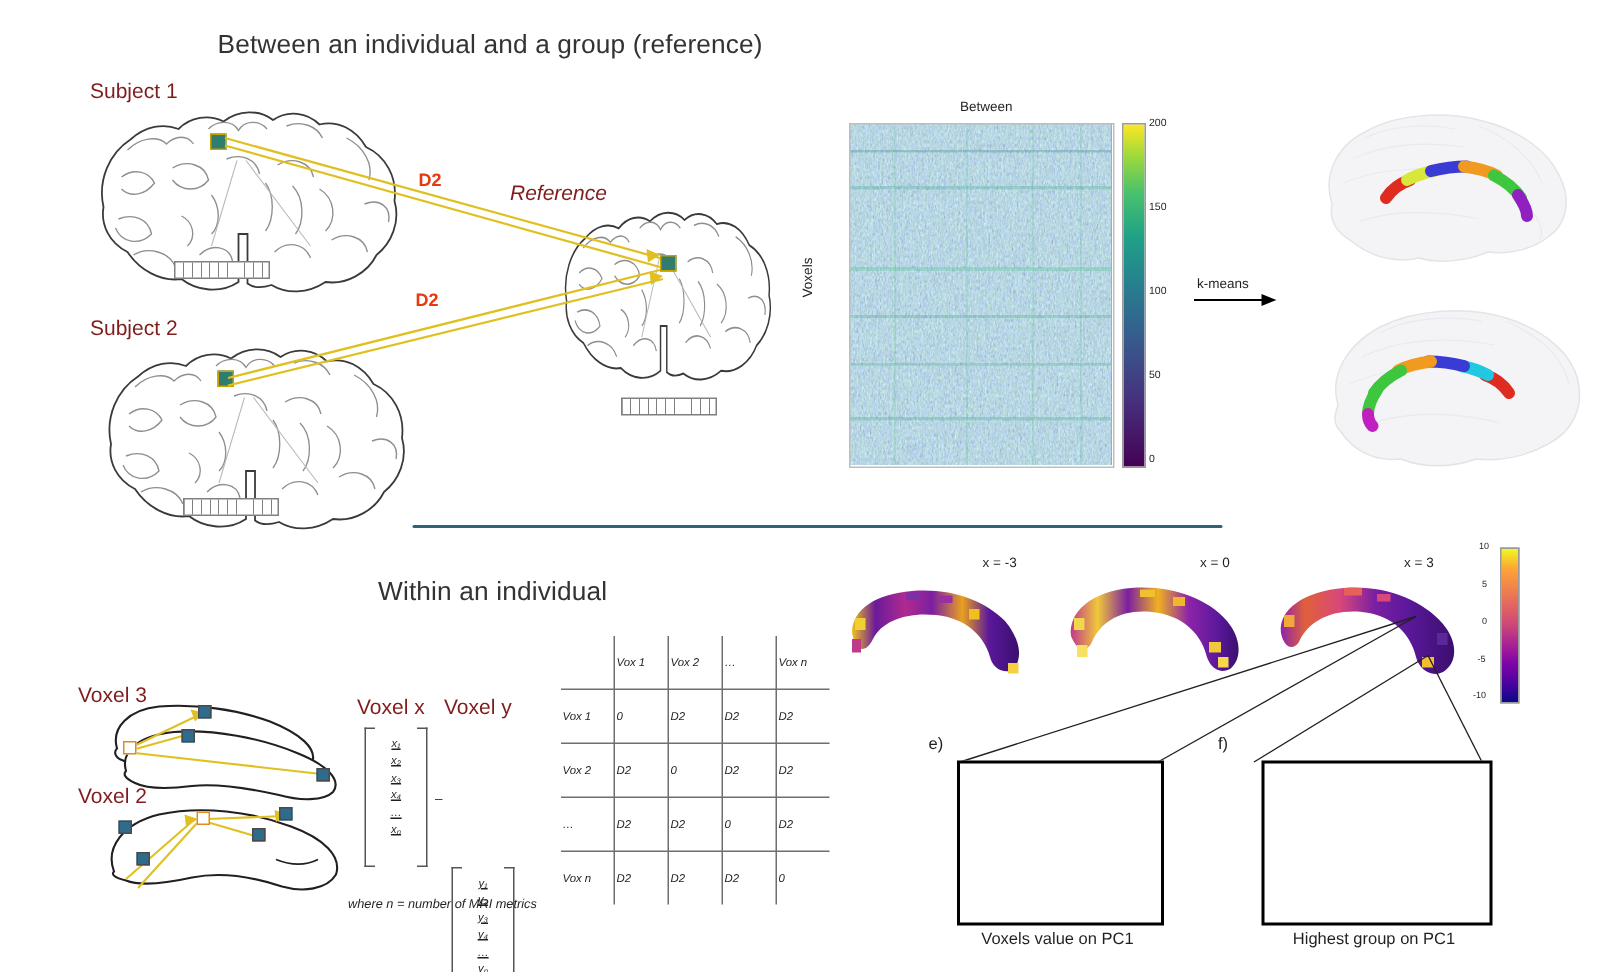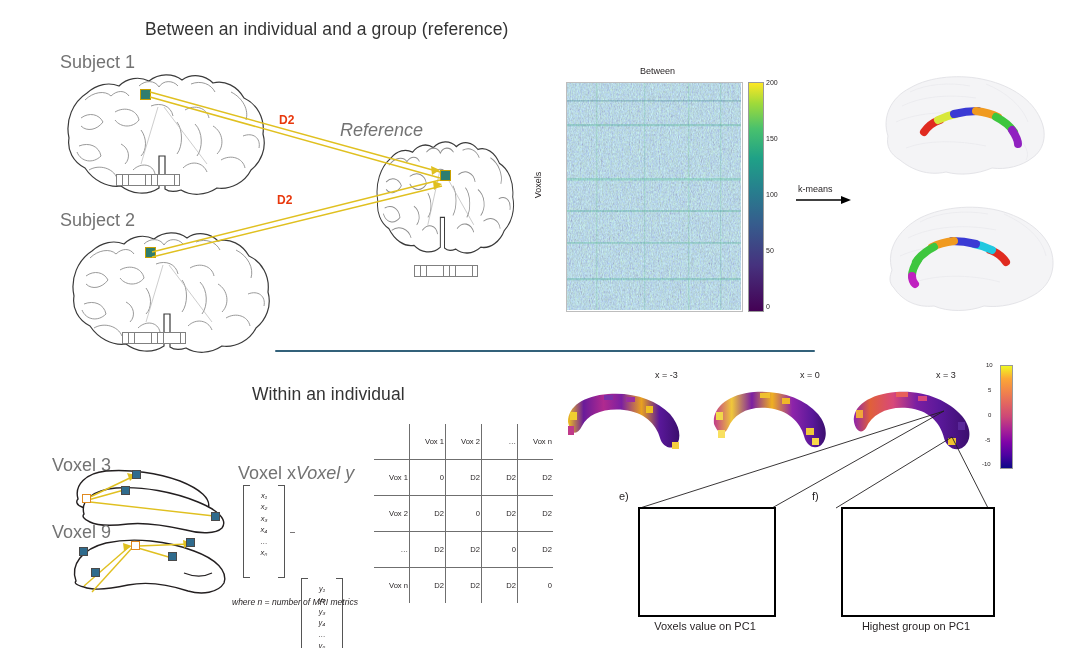--- a/index.html
+++ b/index.html
@@ -1,40 +1,40 @@
 <!DOCTYPE html>
 <html><head>
 <meta charset="utf-8">
 <style>
   html,body{margin:0;padding:0;background:#ffffff;}
   body{width:1080px;height:648px;position:relative;overflow:hidden;
        font-family:"Liberation Sans",sans-serif;color:#231f20;}
   .abs{position:absolute;}
   .ttl{font-size:17.5px;color:#333;letter-spacing:.1px;}
-  .lbl{font-size:18px;color:#737373;}
+  .lbl{font-size:14px;color:#7f1d1d;}
   .sm{font-size:9px;color:#231f20;}
   .xs{font-size:7px;color:#231f20;}
   .tiny{font-size:5.2px;color:#231f20;}
   .d2{font-size:12px;font-weight:bold;color:#e8380d;}
   .divider{height:2px;background:#33617a;border-radius:1px;}
   
   table.dm{border-collapse:collapse;font-size:7.6px;color:#231f20;}
-  table.dm td{width:33px;height:33px;text-align:right;vertical-align:middle;
-     border-right:1px solid #6f6f6f;border-bottom:1px solid #6f6f6f;font-size:7.6px;}
+  table.dm td{width:33px;height:33px;text-align:left;vertical-align:middle;
+     border-right:1px solid #6f6f6f;border-bottom:1px solid #6f6f6f;font-size:7.6px;font-style:italic;}
   table.dm tr td:last-child{border-right:none;}
   table.dm tr:last-child td{border-bottom:none;}
   table.dm tr:first-child td{border-bottom:1px solid #6f6f6f;}
   table.dm td.hd{border-right:1px solid #6f6f6f;}
   table.dm td.rh{border-right:1px solid #6f6f6f;border-bottom:1px solid #6f6f6f;}
   .vecbox{position:relative;width:42px;}
   .vecbox .br{position:absolute;top:0;bottom:0;width:6px;border:1.2px solid #555;}
   .vecbox .brl{left:0;border-right:none;}
   .vecbox .brr{right:0;border-left:none;}
   .vecbox .items{padding:5px 0;text-align:center;}
-  .vecbox .items div{font-size:7.5px;font-style:italic;line-height:11.4px;}
+  .vecbox .items div{font-size:7.5px;font-style:italic;line-height:11.4px;text-decoration:underline;}
   .pbox{border:2px solid #000;background:#fff;}
   .cap{font-size:11px;color:#231f20;text-align:center;}
   .rot{transform-origin:center center;}
 </style>
 </head>
 <body>
 
 <div class="abs ttl" style="left:145px;top:19px;">Between an individual and a group (reference)</div>
 
 <div class="abs lbl" style="left:60px;top:52px;">Subject 1</div>
@@ -279,21 +279,21 @@
       <path d="M26 40 L62 30"></path>
       <path d="M28 42 L152 56"></path>
   </g>
   <polygon points="74,15 65,13 68,21" fill="#e0c020"></polygon>
 </svg>
 <div class="abs" style="left:82px;top:494px;width:7px;height:7px;background:#fff;border:1.6px solid #e08a20;"></div>
 <div class="abs" style="left:132px;top:470px;width:7px;height:7px;background:#2f6b8d;border:1.4px solid #4a4a4a;"></div>
 <div class="abs" style="left:121px;top:486px;width:7px;height:7px;background:#2f6b8d;border:1.4px solid #4a4a4a;"></div>
 <div class="abs" style="left:211px;top:512px;width:7px;height:7px;background:#2f6b8d;border:1.4px solid #4a4a4a;"></div>
 
-<div class="abs lbl" style="left:52px;top:522px;">Voxel 9</div>
+<div class="abs lbl" style="left:52px;top:522px;">Voxel 2</div>
 <svg class="abs" style="left:62px;top:533px;" width="175" height="72" viewBox="0 0 175 72">
   <path d="M14 48 C8 32 20 16 44 10 C72 4 106 8 132 18 C154 26 166 38 162 50
            C156 60 140 62 126 58 C108 52 86 48 66 52 C48 56 32 58 22 54
            C14 52 12 50 14 48 Z" fill="#ffffff" stroke="#231f20" stroke-width="1.4"></path>
   <path d="M122 40 C132 44 142 44 150 40" fill="none" stroke="#231f20" stroke-width="1.2"></path>
 </svg>
 <svg class="abs" style="left:62px;top:528px;" width="180" height="80">
   <g stroke="#e0c020" stroke-width="1.4" fill="none">
     <path d="M22 58 L68 18"></path>
       <path d="M30 64 L70 20"></path>
@@ -303,21 +303,21 @@
   <polygon points="130,15 121,12 122,20" fill="#e0c020"></polygon>
   <polygon points="70,18 61,15 62,23" fill="#e0c020"></polygon>
 </svg>
 <div class="abs" style="left:131px;top:541px;width:7px;height:7px;background:#fff;border:1.6px solid #e08a20;"></div>
 <div class="abs" style="left:186px;top:538px;width:7px;height:7px;background:#2f6b8d;border:1.4px solid #4a4a4a;"></div>
 <div class="abs" style="left:168px;top:552px;width:7px;height:7px;background:#2f6b8d;border:1.4px solid #4a4a4a;"></div>
 <div class="abs" style="left:79px;top:547px;width:7px;height:7px;background:#2f6b8d;border:1.4px solid #4a4a4a;"></div>
 <div class="abs" style="left:91px;top:568px;width:7px;height:7px;background:#2f6b8d;border:1.4px solid #4a4a4a;"></div>
 
 <div class="abs lbl" style="left:238px;top:463px;">Voxel x</div>
-<div class="abs lbl" style="left:296px;top:463px;font-style:italic;">Voxel y</div>
+<div class="abs lbl" style="left:296px;top:463px;">Voxel y</div>
 
 <div class="abs vecbox" style="left:243px;top:485px;height:93px;">
   <div class="br brl"></div>
     <div class="br brr"></div>
   <div class="items">
     <div>x₁</div>
     <div>x₂</div>
     <div>x₃</div>
     <div>x₄</div>
     <div>…</div>

